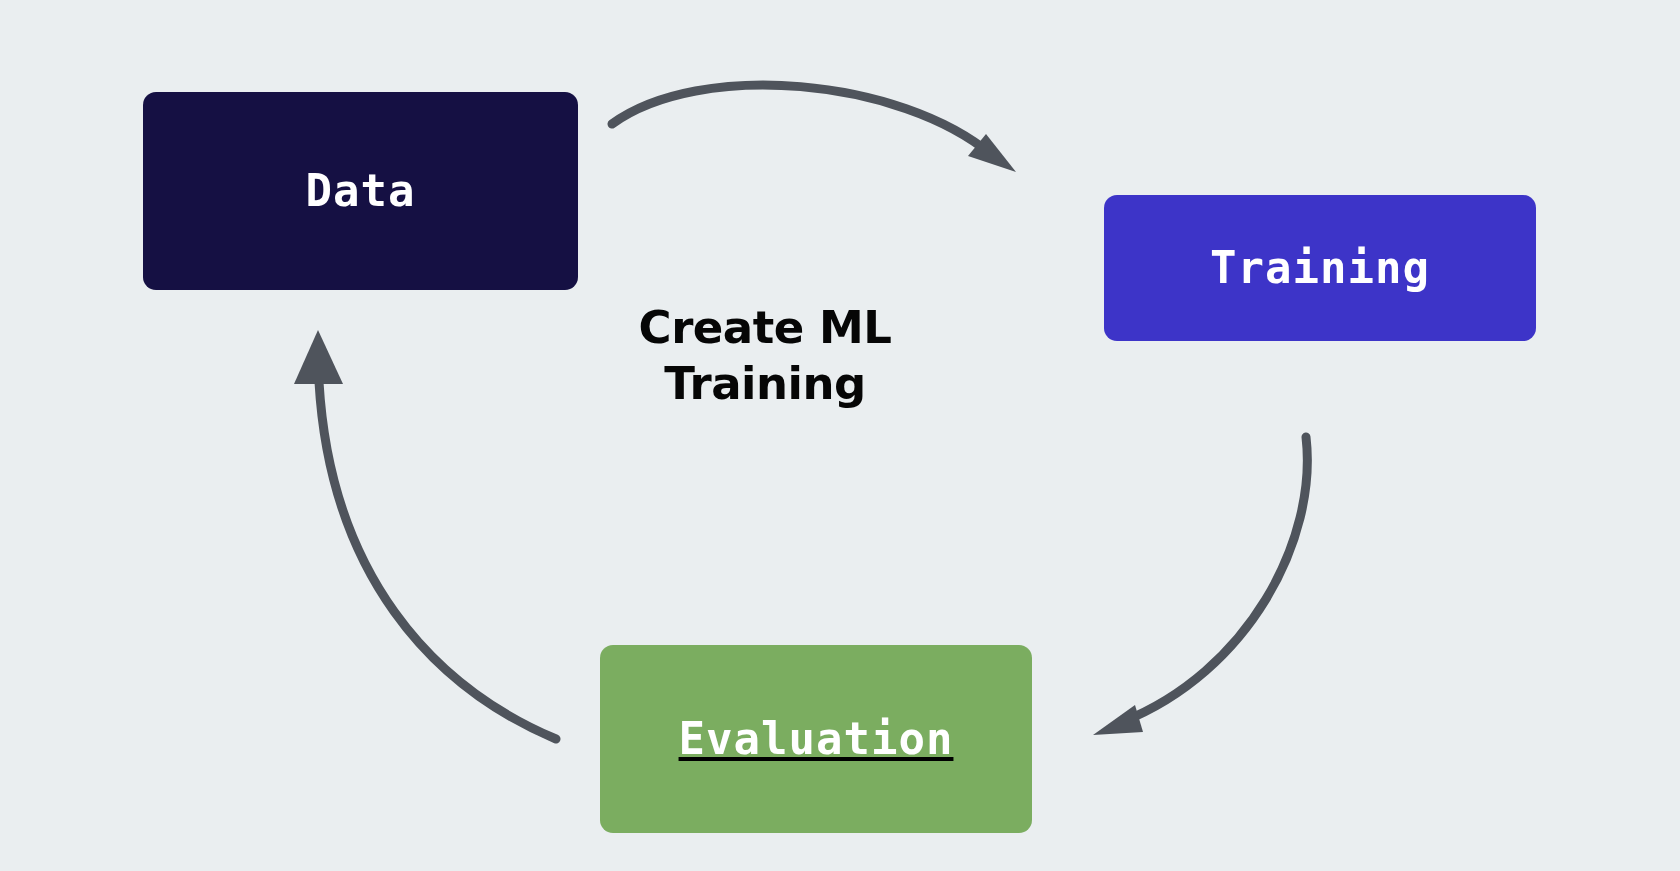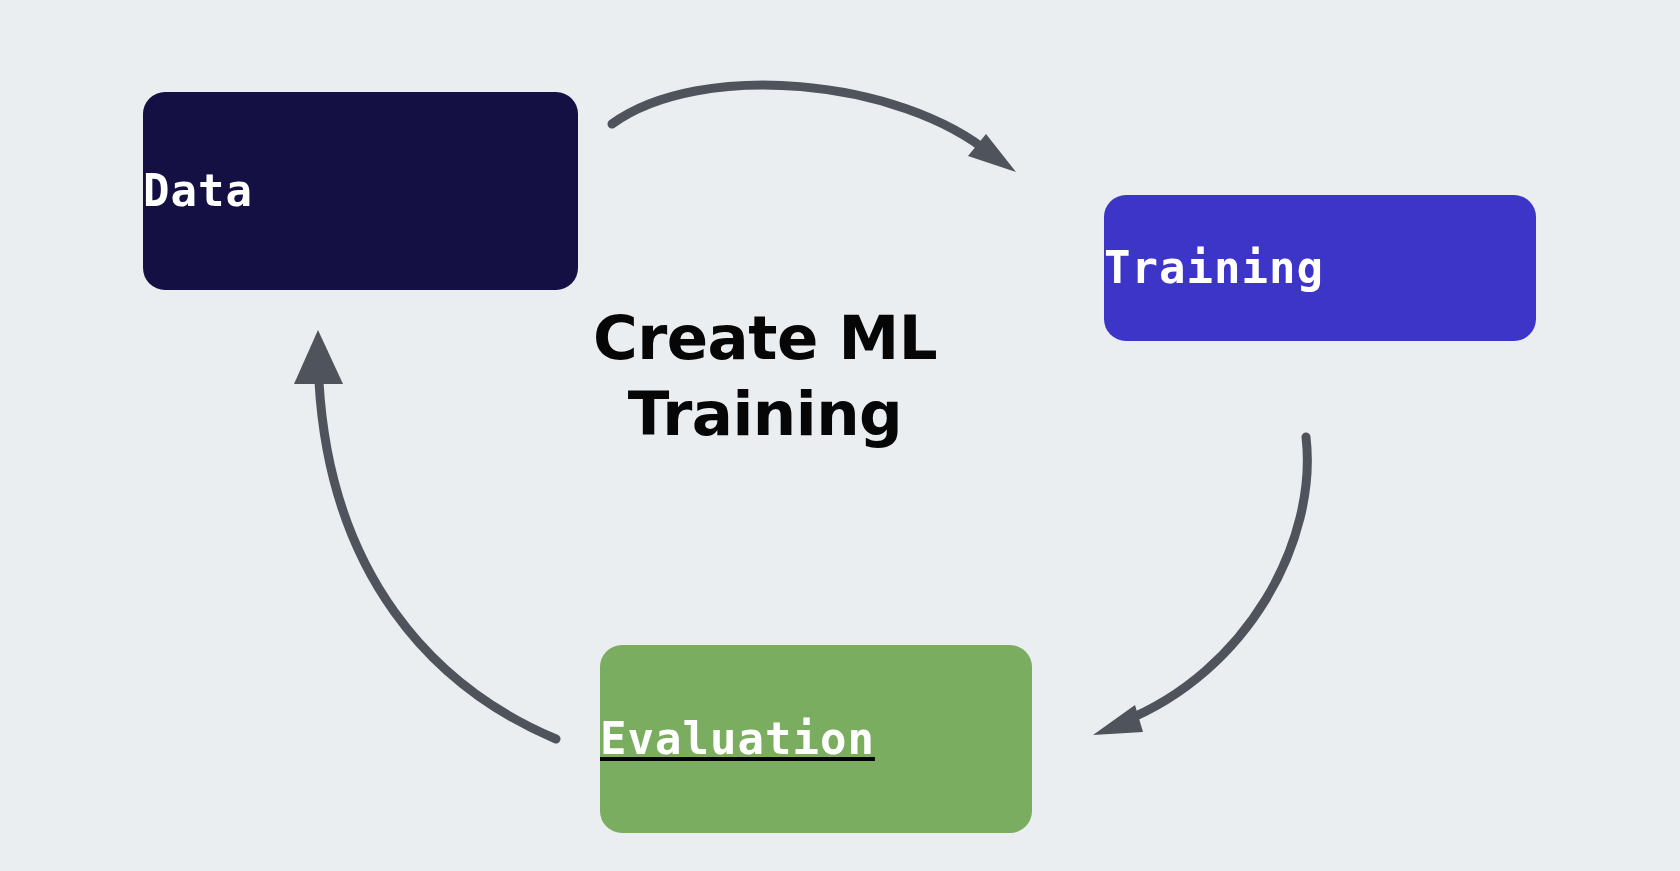--- a/index.html
+++ b/index.html
@@ -22,22 +22,22 @@
     position: absolute;
     left: 0;
     top: 0;
     width: 1680px;
     height: 871px;
   }
   .node {
     position: absolute;
     display: flex;
     align-items: center;
-    justify-content: flex-start;
-    border-radius: 22px;
+    justify-content: center;
+    border-radius: 13px;
     box-sizing: border-box;
   }
   .node-label {
     font-family: "DejaVu Sans Mono", "Liberation Mono", monospace;
     font-weight: bold;
     font-size: 44px;
     letter-spacing: 1px;
     color: #ffffff;
     white-space: nowrap;
     line-height: 1;
@@ -65,21 +65,21 @@
     text-decoration: underline;
   }
   #diagram-title {
     position: absolute;
     left: 530px;
     top: 300px;
     width: 470px;
     text-align: center;
     color: #060606;
     font-family: "DejaVu Sans", "Liberation Sans", sans-serif;
-    font-size: 61px;
+    font-size: 45px;
     font-weight: 600;
     line-height: 1.24;
     letter-spacing: -0.5px;
   }
   #diagram-title .title-line {
     display: block;
   }
 </style>
 </head>
 <body>

